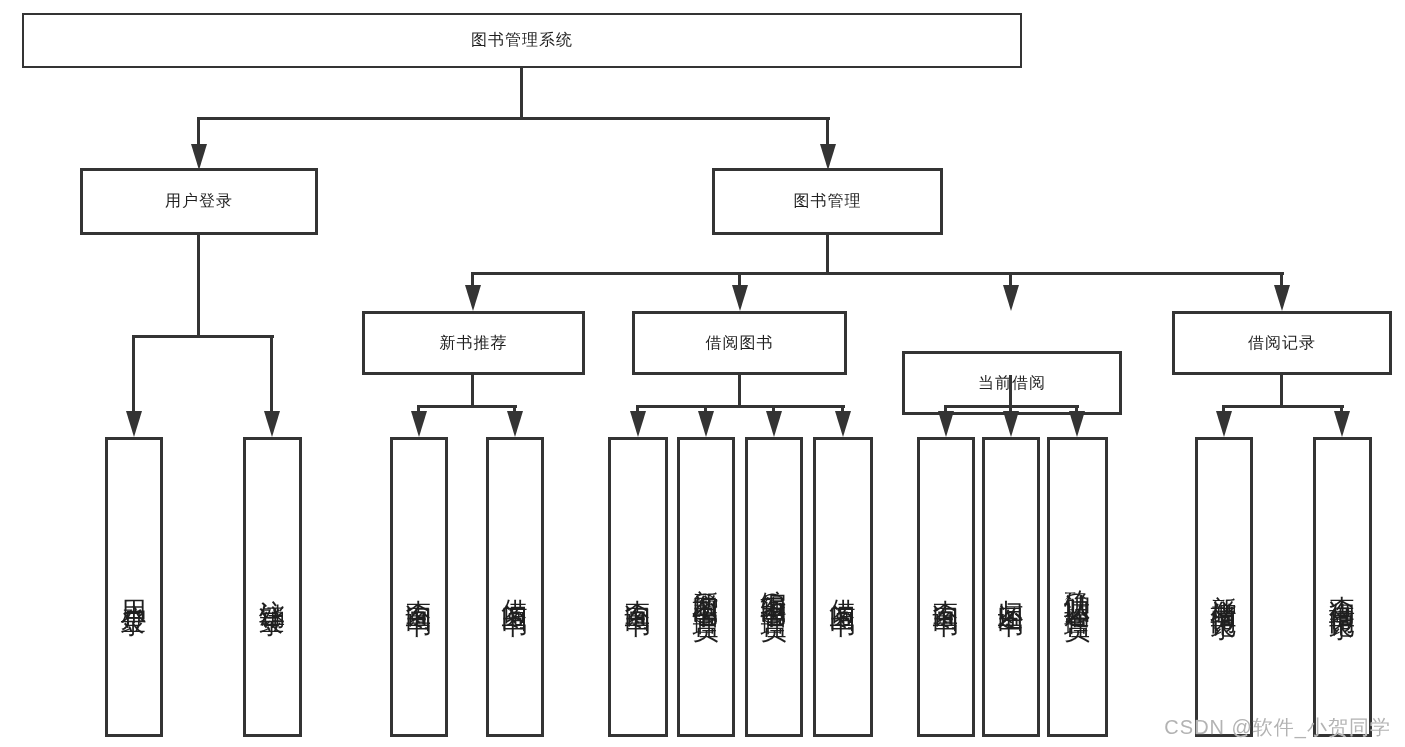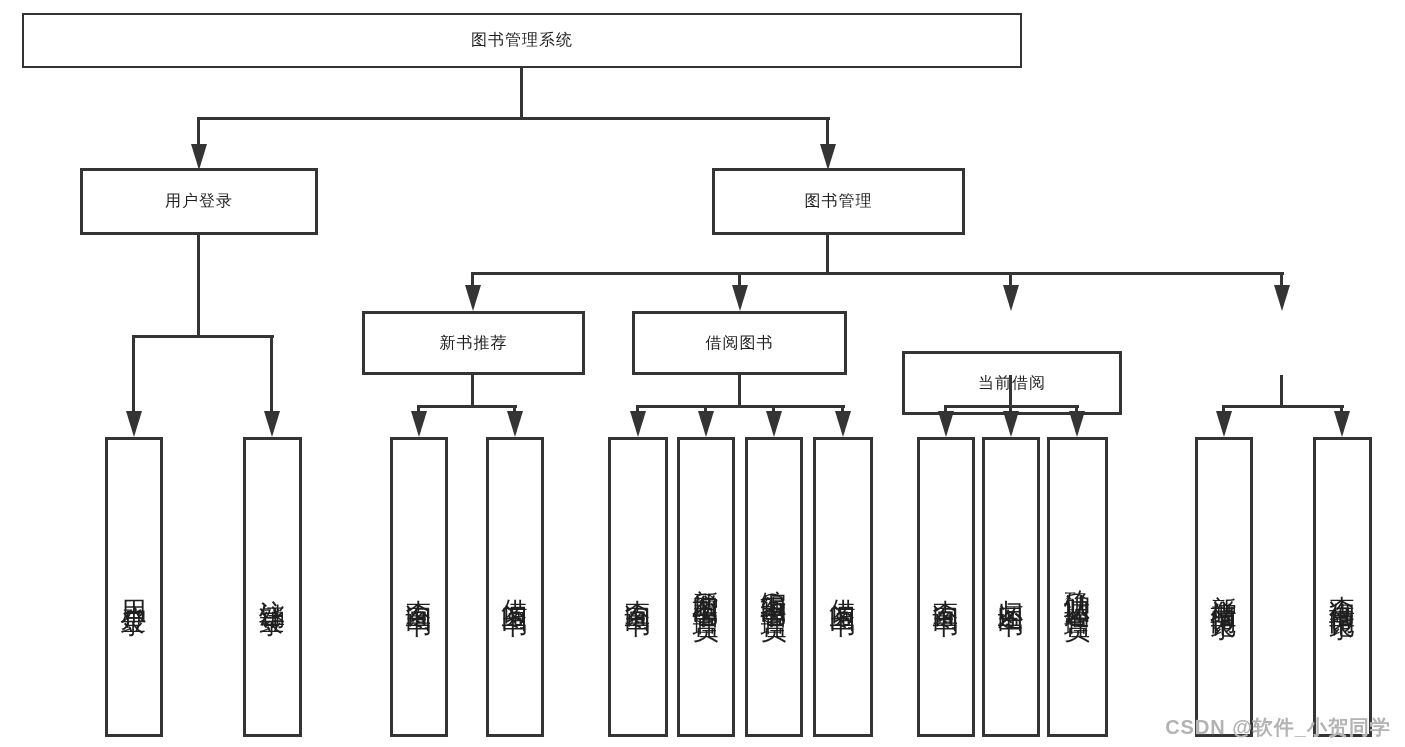--- a/index.html
+++ b/index.html
@@ -57,45 +57,47 @@
   .watermark {
     position: absolute;
     right: 14px;
     bottom: 6px;
     font-size: 20px;
     color: #b3b3b3;
     letter-spacing: 1px;
     white-space: nowrap;
     z-index: 10;
     text-shadow: 0 0 1px #ffffff;
-    font-weight: bold;
   }
 </style>
 </head>
 <body>
 
 <div id="canvas">
   <span class="watermark">CSDN @软件_小贺同学</span>
 <div class="node root-box" style="left: 22px; top: 13px; width: 1000px; height: 55px;">
       <span class="h-text">图书管理系统</span>
     </div>
     <div class="node " style="left: 80px; top: 168px; width: 238px; height: 67px;">
       <span class="h-text">用户登录</span>
     </div>
-    <div class="node " style="left: 712px; top: 168px; width: 253px; height: 67px;">
+    <div class="node " style="left: 712px; top: 168px; width: 231px; height: 67px;">
       <span class="h-text">图书管理</span>
     </div>
     <div class="node " style="left: 362px; top: 311px; width: 223px; height: 64px;">
       <span class="h-text">新书推荐</span>
     </div>
     <div class="node " style="left: 632px; top: 311px; width: 215px; height: 64px;">
       <span class="h-text">借阅图书</span>
     </div>
     <div class="node " style="left: 902px; top: 311px; width: 220px; height: 64px; margin-top: 40px;">
       <span class="h-text">当前借阅</span>
+    </div>
+    <div class="node " style="left: 1172px; top: 311px; width: 220px; height: 64px;">
+      <span class="h-text">借阅记录</span>
     </div>
     <div class="node " style="left: 105px; top: 437px; width: 58px; height: 300px;">
       <span class="v-text">用户登录</span>
     </div>
     <div class="node " style="left: 243px; top: 437px; width: 59px; height: 300px;">
       <span class="v-text">注销登录</span>
     </div>
     <div class="node " style="left: 390px; top: 437px; width: 58px; height: 300px;">
       <span class="v-text">查询图书</span>
     </div>

